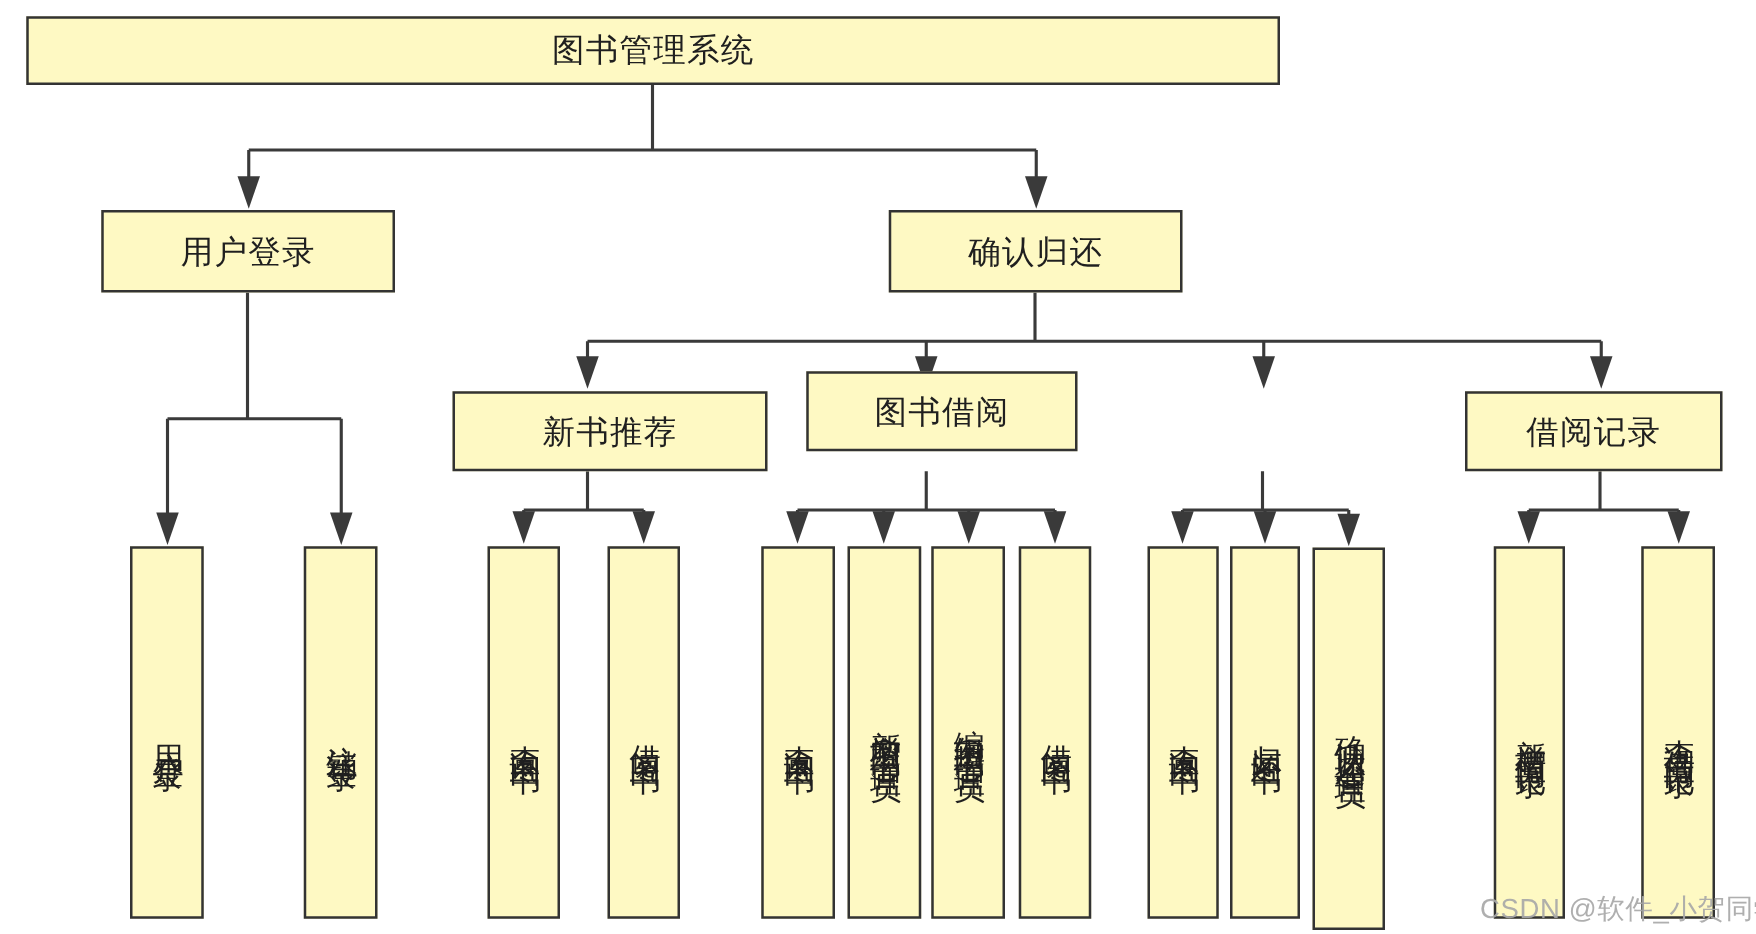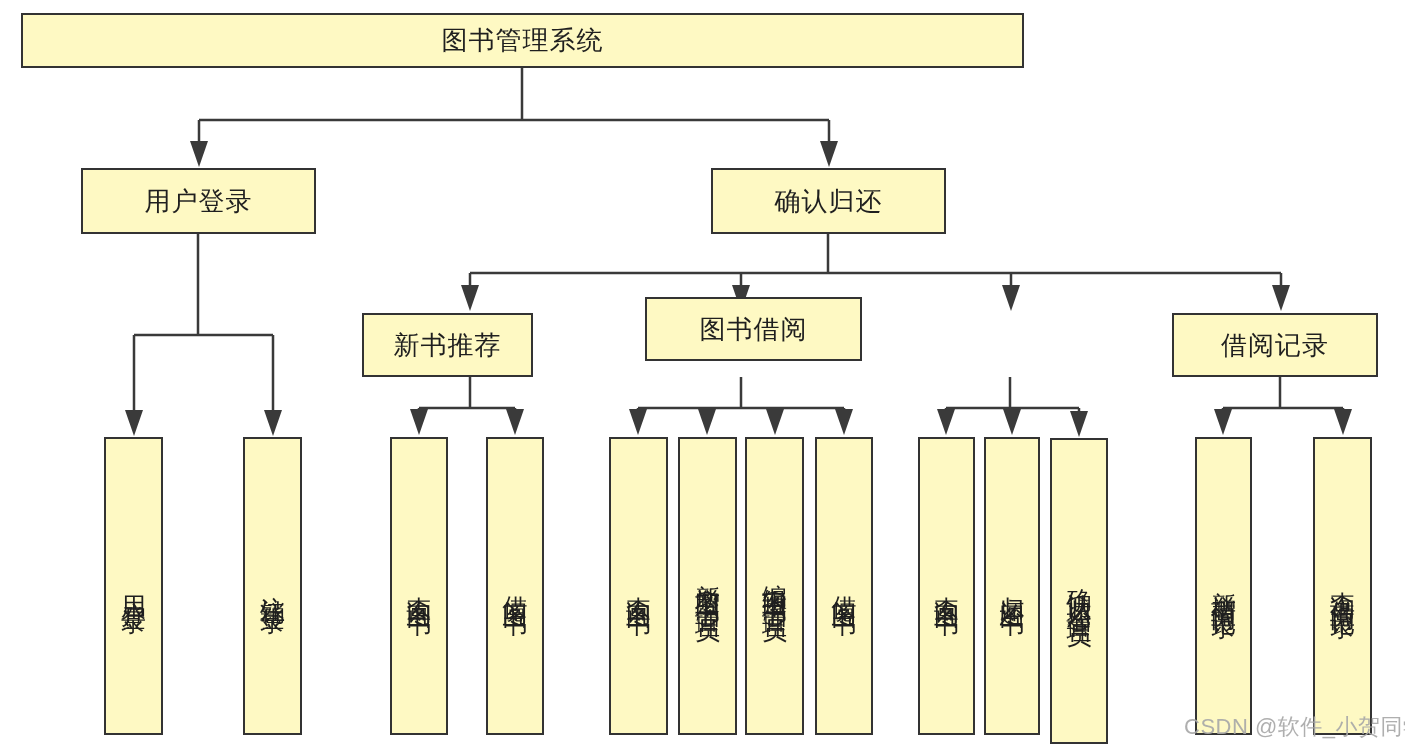--- a/index.html
+++ b/index.html
@@ -86,21 +86,21 @@
       <polygon points="1214,409 1232,409 1223,435"></polygon>
       <polygon points="1334,409 1352,409 1343,435"></polygon>
     </g>
   </svg>
 
   <div class="node h" style="left:21px; top:13px; width:1003px; height:55px;">图书管理系统</div>
 
   <div class="node h" style="left:81px; top:168px; width:235px; height:66px;">用户登录</div>
   <div class="node h" style="left:711px; top:168px; width:235px; height:66px;">确认归还</div>
 
-  <div class="node h" style="left:362px; top:313px; width:171px; height:64px;">新书推荐</div>
+  <div class="node h" style="left:362px; top:313px; width:252px; height:64px;">新书推荐</div>
   <div class="node h" style="left:633px; top:297px; width:217px; height:64px;margin-left:12px;">图书借阅</div>
   <div class="node h" style="left:1172px; top:313px; width:206px; height:64px;">借阅记录</div>
 
   <div class="node v" style="left:104px; top:437px; width:59px; height:298px;">用户登录</div>
   <div class="node v" style="left:243px; top:437px; width:59px; height:298px;">注销登录</div>
 
   <div class="node v" style="left:390px; top:437px; width:58px; height:298px;">查询图书</div>
   <div class="node v" style="left:486px; top:437px; width:58px; height:298px;">借阅图书</div>
 
   <div class="node v" style="left:609px; top:437px; width:59px; height:298px;">查询图书</div>

